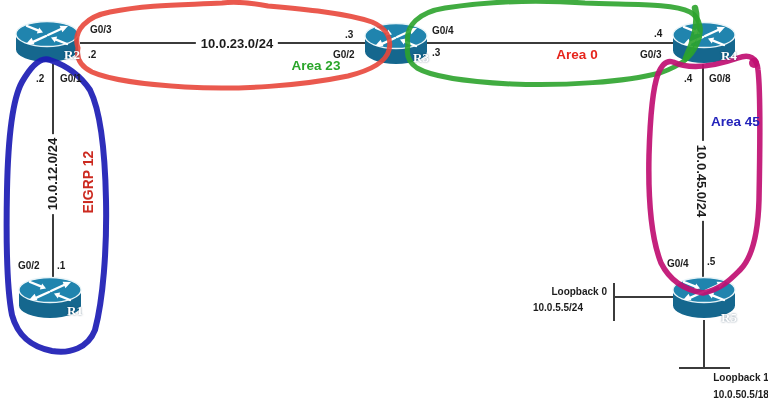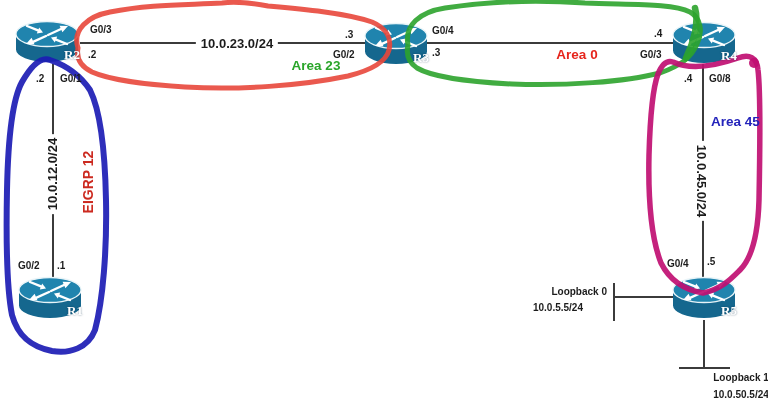--- a/index.html
+++ b/index.html
@@ -90,21 +90,21 @@
              C732,278 722,289 703,293 C685,290 670,281 661,263
              C652,240 648,200 649,155 C650,120 652,90 658,74
              C662,64 667,60 673,62 Z" fill="none" stroke-width="5.5" stroke-linecap="round" opacity="0.92" stroke="#c00f72"></path>
     <circle cx="754" cy="63" r="5" opacity="0.92" fill="#c00f72"></circle>
   </svg>
 
   <div class="rname" style="left:14px;top:47px">R2</div>
   <div class="rname" style="left:363px;top:50px">R3</div>
   <div class="rname" style="left:671px;top:48px">R4</div>
   <div class="rname" style="left:17px;top:303px">R1</div>
-  <div class="rname" style="left:671px;top:303px">R5</div>
+  <div class="rname" style="left:671px;top:310px">R5</div>
 
   <div class="lbl" style="left:90px;top:24px">G0/3</div>
   <div class="lbl" style="left:88px;top:49px">.2</div>
   <div class="lbl ctr wbg subnet" style="left:201px;top:36px">10.0.23.0/24</div>
   <div class="lbl ctr t-green area-lbl" style="left:280px;top:59px">Area 23</div>
   <div class="lbl" style="left:345px;top:29px">.3</div>
   <div class="lbl" style="left:333px;top:49px">G0/2</div>
 
   <div class="lbl" style="left:432px;top:25px">G0/4</div>
   <div class="lbl" style="left:432px;top:47px">.3</div>
@@ -122,15 +122,15 @@
   <div class="lbl" style="left:684px;top:73px">.4</div>
   <div class="lbl" style="left:709px;top:73px">G0/8</div>
   <div class="lbl t-blue area-lbl" style="left:711px;top:115px">Area 45</div>
   <div class="lbl vcw wbg subnet" style="left:701px;top:181px">10.0.45.0/24</div>
   <div class="lbl" style="left:667px;top:258px">G0/4</div>
   <div class="lbl" style="left:707px;top:256px">.5</div>
 
   <div class="lbl lb-left" style="left:523px;top:286px">Loopback 0</div>
   <div class="lbl lb-left" style="left:499px;top:302px">10.0.5.5/24</div>
   <div class="lbl ctr" style="left:705px;top:372px">Loopback 1</div>
-  <div class="lbl ctr" style="left:705px;top:389px">10.0.50.5/24</div>
+  <div class="lbl ctr" style="left:705px;top:389px">10.0.50.5/18</div>
 
 </div>
 
 </body></html>

